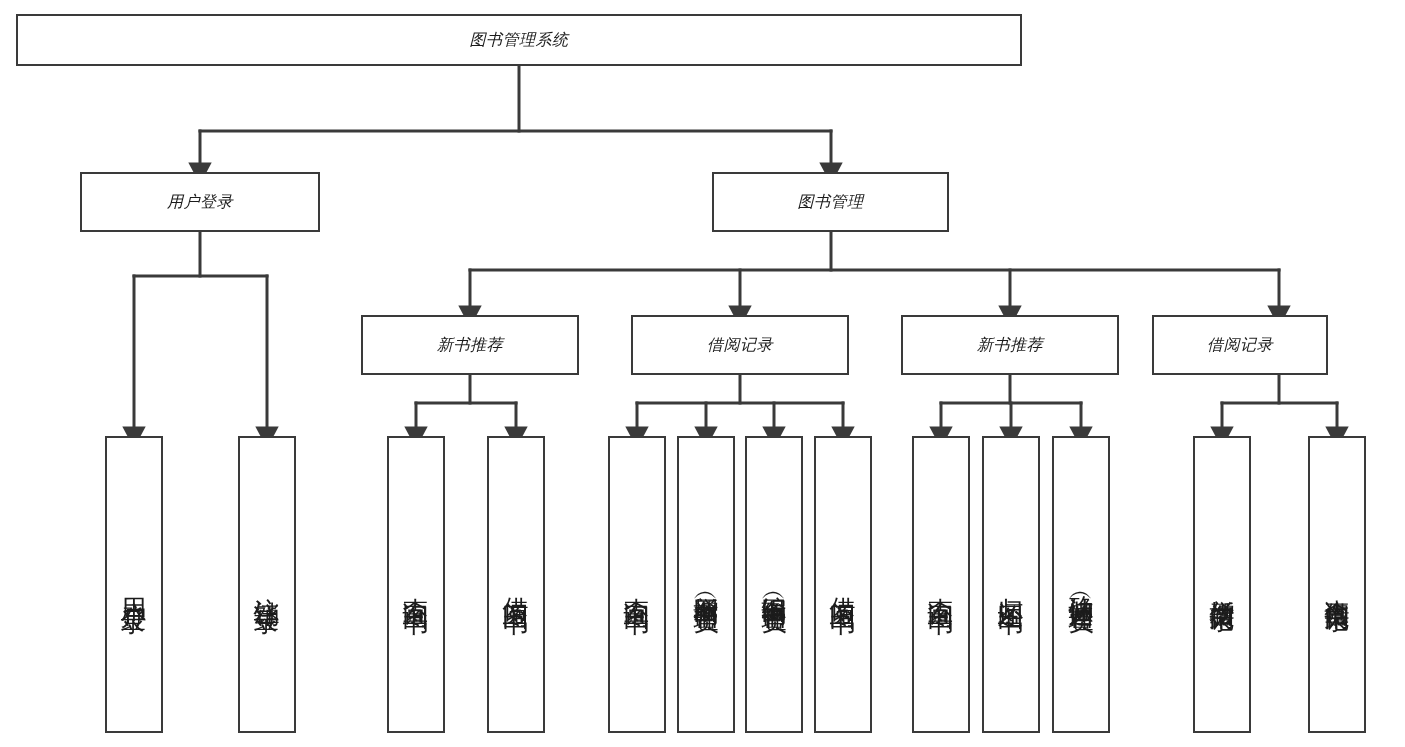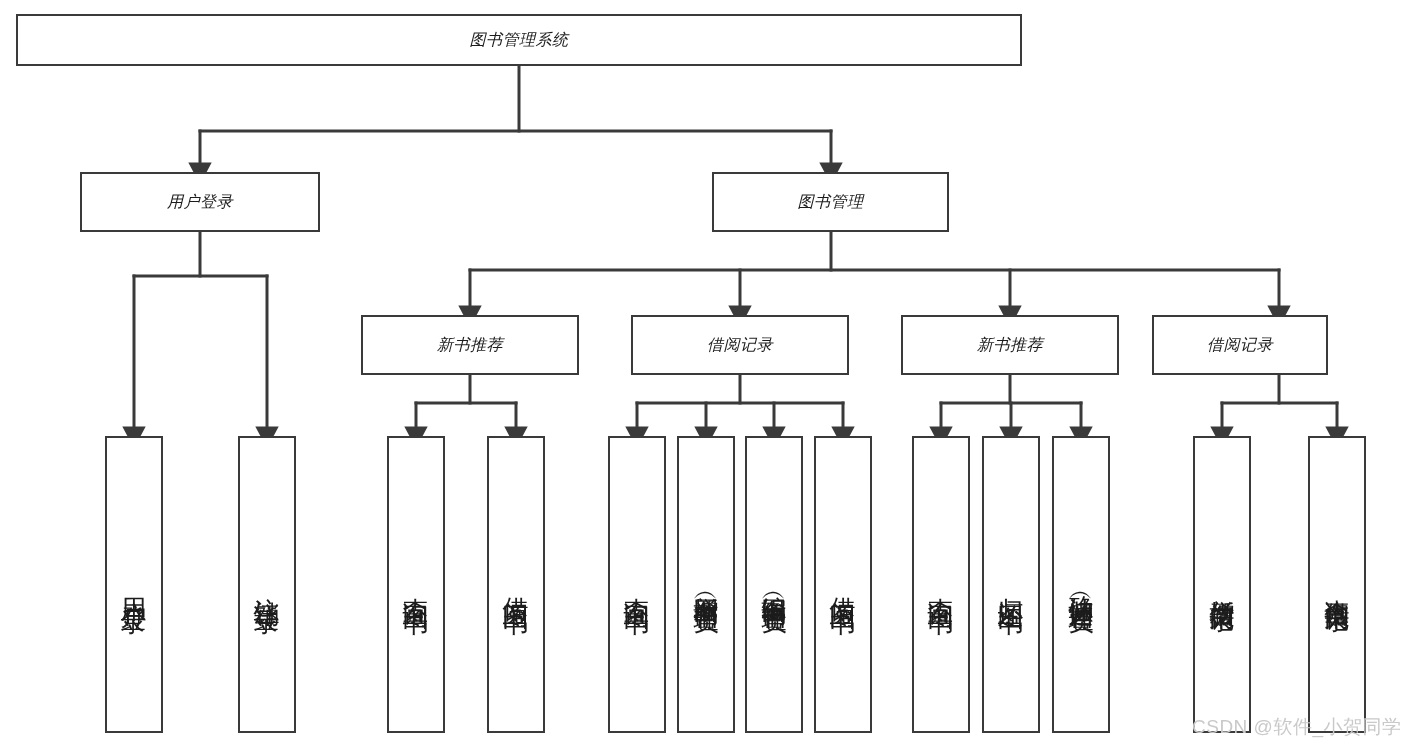--- a/index.html
+++ b/index.html
@@ -199,15 +199,14 @@
   </div>
 
   <div class="node vertical compact" style="left:1193px; top:436px; width:58px; height:297px;">
     <span class="label">新增借阅记录</span>
   </div>
 
   <div class="node vertical compact" style="left:1308px; top:436px; width:58px; height:297px;">
     <span class="label">查询借阅记录</span>
   </div>
 
-  <div class="watermark" style="left:1192px; top:714px;">CSDN @软件_小贺同学</div>
 
 </div>
 
 </body></html>

